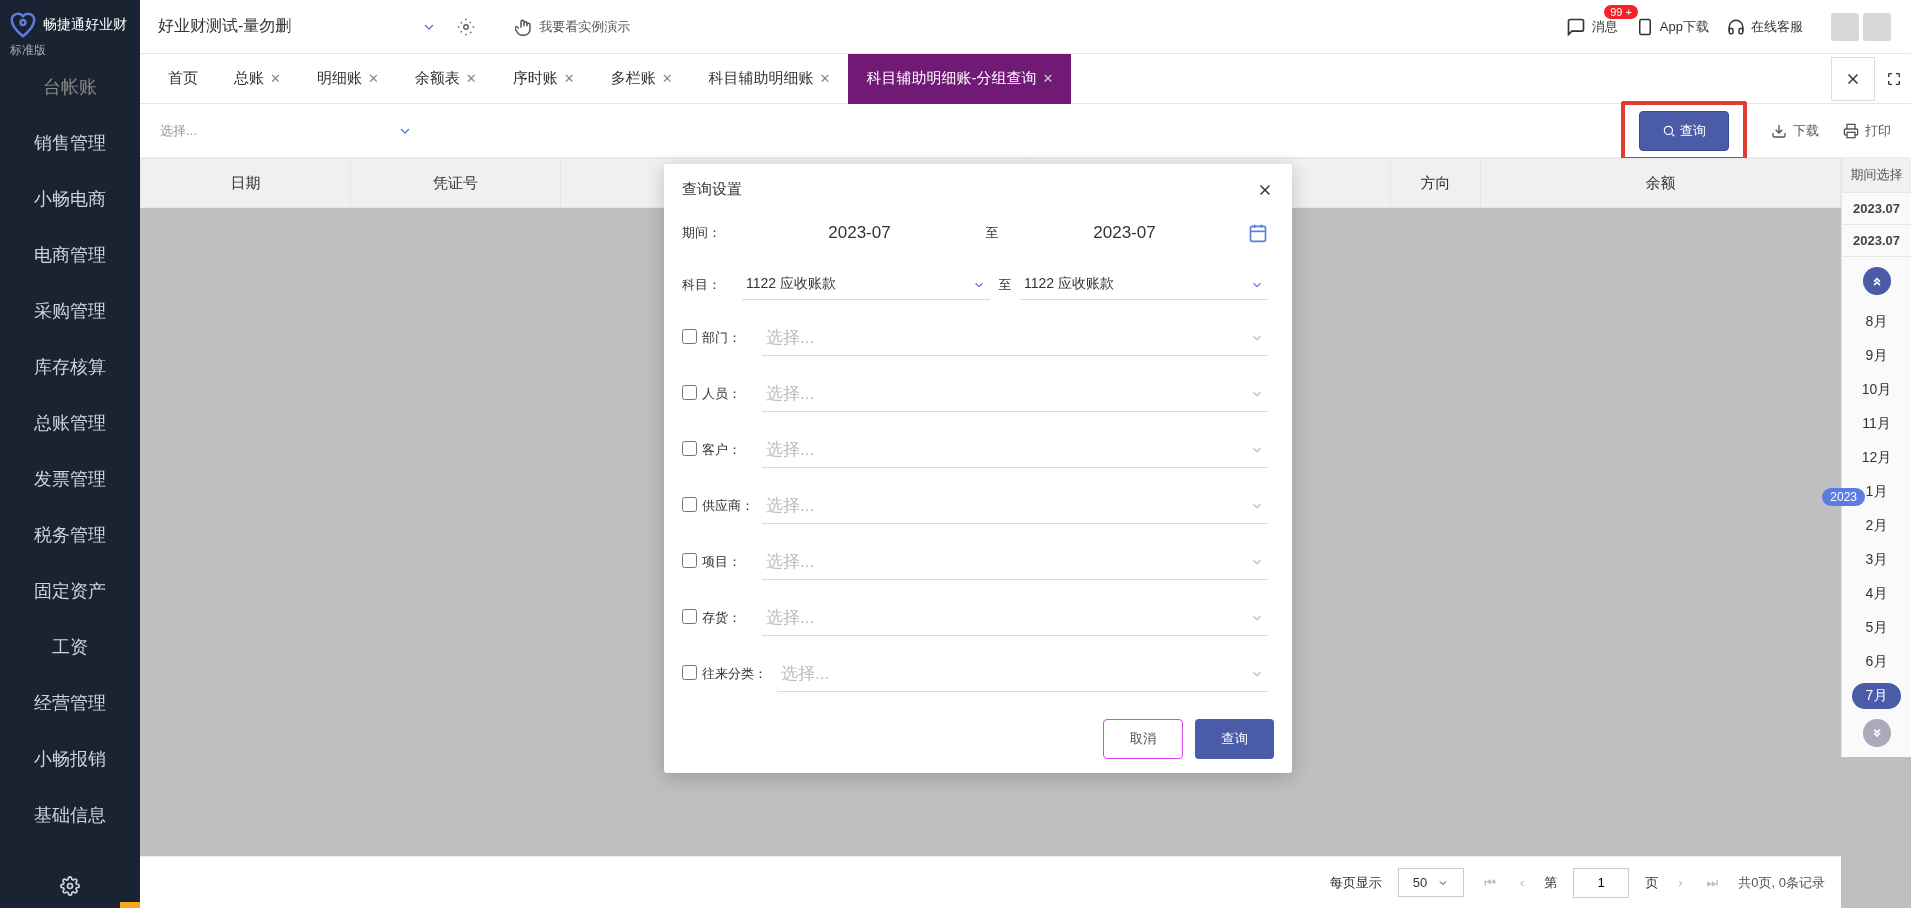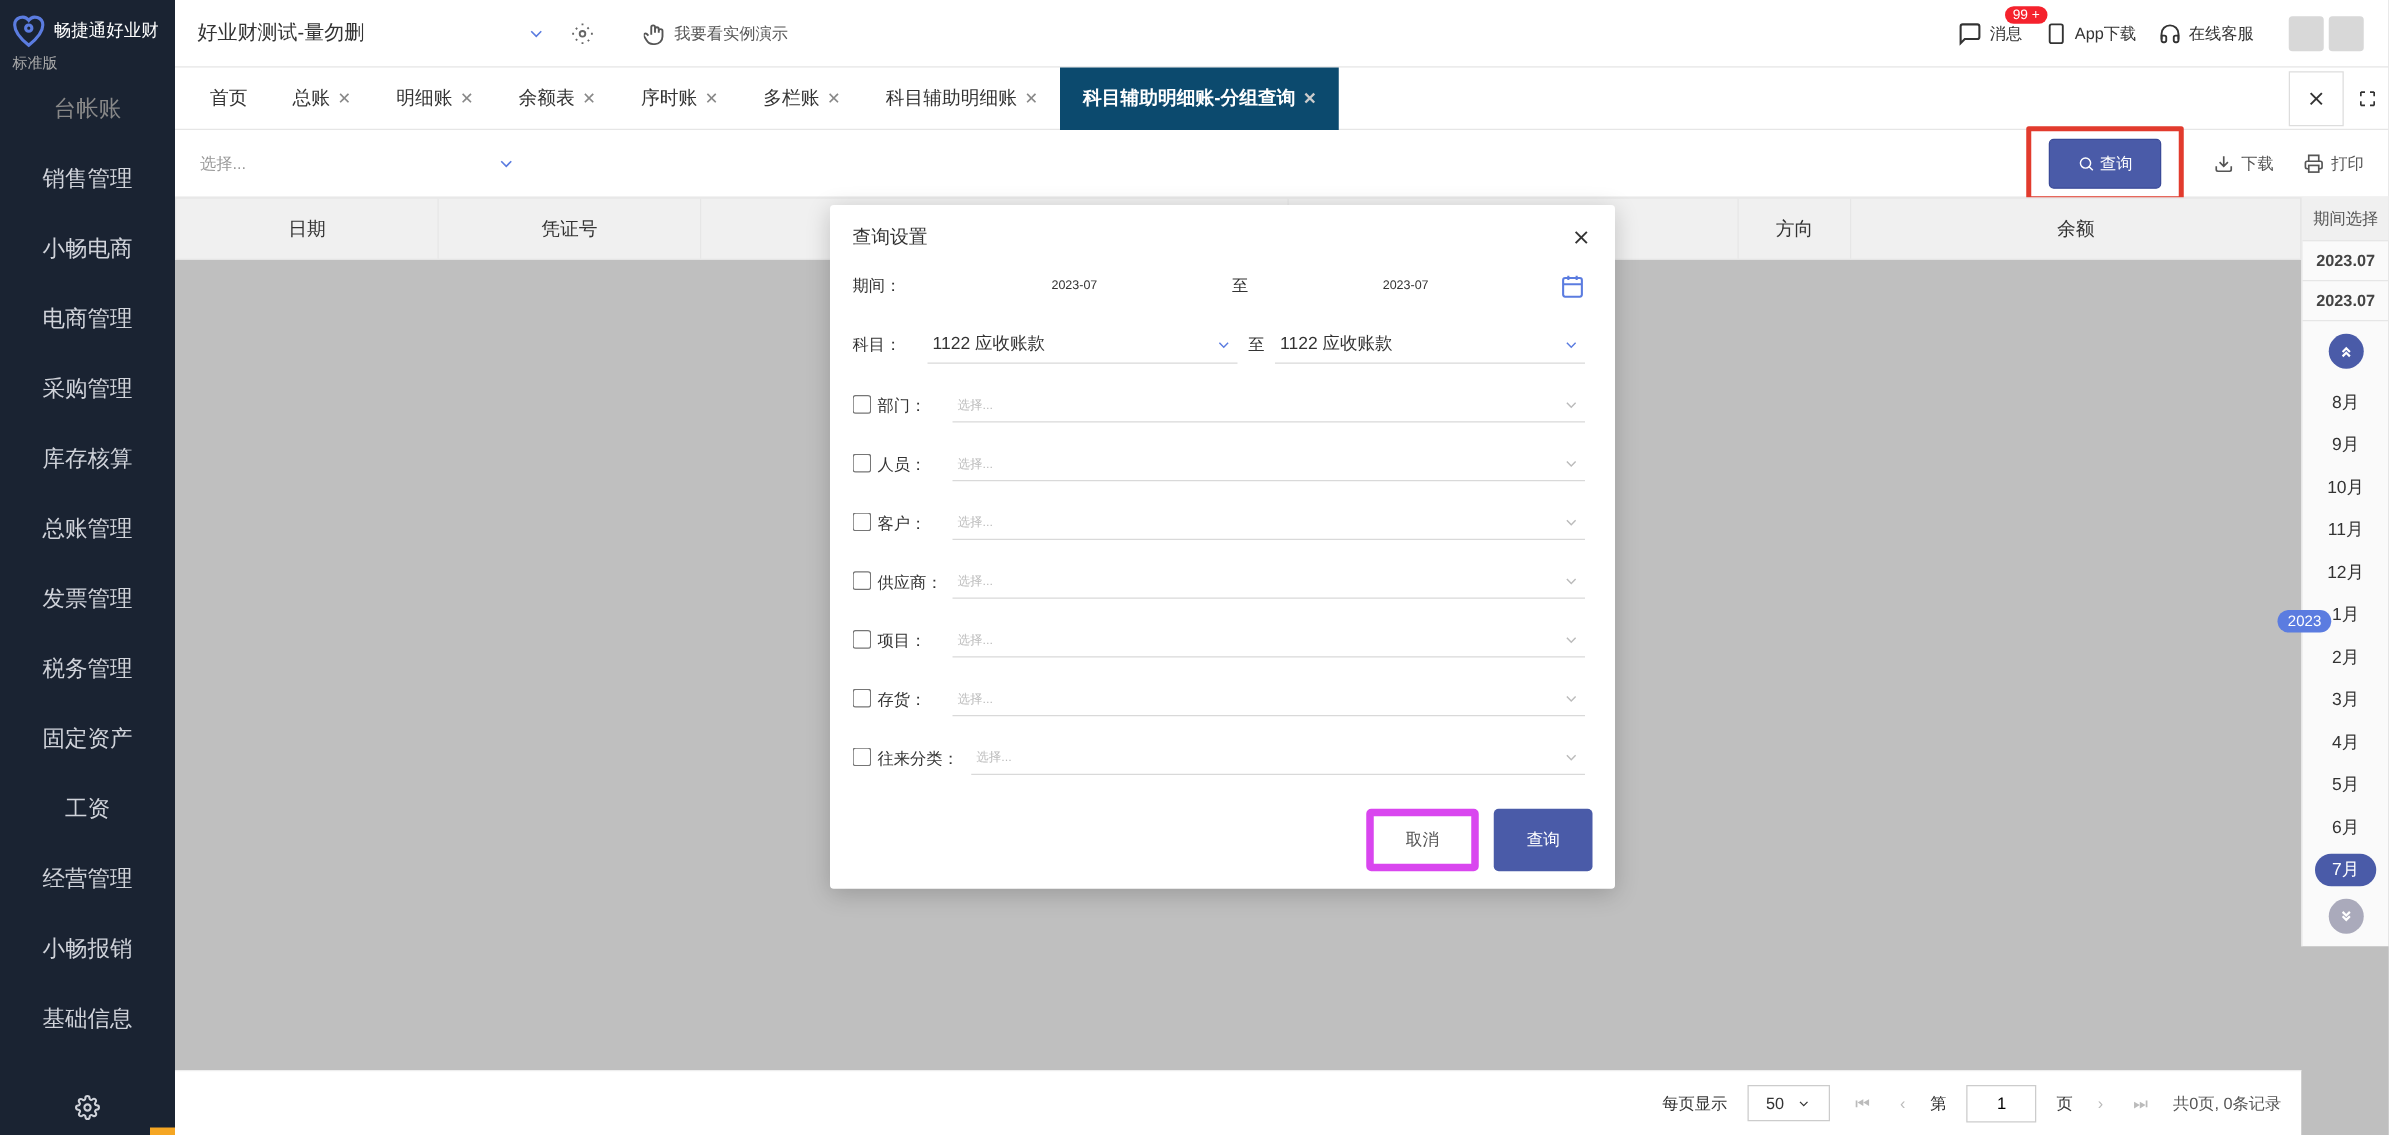--- a/index.html
+++ b/index.html
@@ -24,21 +24,21 @@
 .demo { margin-left: 40px; display: flex; align-items: center; color: #555; gap: 6px; }
 .top-right { margin-left: auto; display: flex; align-items: center; gap: 18px; }
 .top-btn { display: flex; align-items: center; gap: 6px; color: #333; position: relative; }
 .badge99 { position: absolute; top: -12px; right: -20px; background: #f5222d; color: #fff; border-radius: 10px; font-size: 11px; padding: 1px 6px; }
 .avatars { display: flex; gap: 4px; margin-left: 10px; }
 .av { width: 28px; height: 28px; background: #d8d8d8; border-radius: 3px; }
 
 
 .tabs { position: absolute; left: 140px; top: 54px; right: 0; height: 50px; display: flex; align-items: center; background: #fff; border-bottom: 1px solid #e6e6e6; padding-left: 10px; }
 .tab { height: 50px; display: flex; align-items: center; padding: 0 18px; font-size: 15px; color: #333; gap: 6px; }
-.tab.active { background: #0c4a6e; color: #fff; font-weight: bold; }
+.tab.active { background: #701a75; color: #fff; }
 .tab .x { color: #888; font-size: 13px; }
 .tab.active .x { color: #ccc; }
 .tabs-right { margin-left: auto; display: flex; align-items: center; }
 .close-all { width: 44px; height: 44px; display: flex; align-items: center; justify-content: center; border: 1px solid #ddd; margin-right: 2px; }
 .fs { width: 34px; height: 44px; display: flex; align-items: center; justify-content: center; }
 
 
 .toolbar { position: absolute; left: 140px; top: 104px; right: 0; height: 54px; display: flex; align-items: center; padding: 0 20px; background: #fff; border-bottom: 1px solid #eee; }
 .sel { color: #999; }
 .sel-dd { margin-left: 200px; color: #5b7ce0; }
@@ -78,30 +78,30 @@
 
 
 .modal { position: absolute; left: 664px; top: 164px; width: 628px; background: #fff; border-radius: 3px; box-shadow: 0 4px 20px rgba(0,0,0,0.2); }
 .modal-head { display: flex; align-items: center; justify-content: space-between; padding: 16px 18px 10px; font-size: 15px; color: #333; }
 .modal-body { padding: 8px 10px 8px 18px; }
 .modal-body-inner { max-height: 480px; overflow-y: scroll; padding-right: 14px; }
 .mrow { display: flex; align-items: center; margin-bottom: 20px; }
 .mlabel { width: 60px; color: #333; flex-shrink: 0; }
 .mlabel-chk { width: 80px; display: flex; align-items: flex-start; gap: 5px; }
 .mlabel-chk input { width: 15px; height: 15px; }
-.minput { flex: 1; border: none; border-bottom: 1px solid #d9d9d9; padding: 6px 4px; font-size: 10px; position: relative; display: flex; }
+.minput { flex: 1; border: none; border-bottom: 1px solid #d9d9d9; padding: 6px 4px; font-size: 17px; position: relative; display: flex; align-items: center; }
 .minput.noborder { border-bottom: none; }
 .minput-half { flex: 1; border: none; border-bottom: 1px solid #d9d9d9; padding: 6px 4px; font-size: 14px; display: flex; align-items: center; justify-content: space-between; }
 .to { width: 30px; text-align: center; }
 .ph { color: #bbb; }
 .val { color: #333; }
 .cal-icon { color: #5b7ce0; margin-left: 6px; }
 .dd-icon { color: #5b7ce0; }
 .modal-foot { display: flex; justify-content: flex-end; gap: 12px; padding: 14px 18px 14px; border-top: 1px solid transparent; }
-.btn-cancel { border: 6px solid #d946ef; background: #fff; padding: 10px 26px; border-radius: 4px; color: #555; }
+.btn-cancel { border: 1px solid #d946ef; background: #fff; padding: 10px 26px; border-radius: 4px; color: #555; }
 .btn-ok { border: none; background: #4a5ba8; color: #fff; padding: 10px 26px; border-radius: 4px; }
 
 
 .modal-body-inner::-webkit-scrollbar { width: 10px; }
 .modal-body-inner::-webkit-scrollbar-track { background: #f0f0f0; }
 .modal-body-inner::-webkit-scrollbar-thumb { background: #ccc; border-radius: 5px; }
 
 svg { display: inline-block; vertical-align: middle; }
 </style>
 </head>

